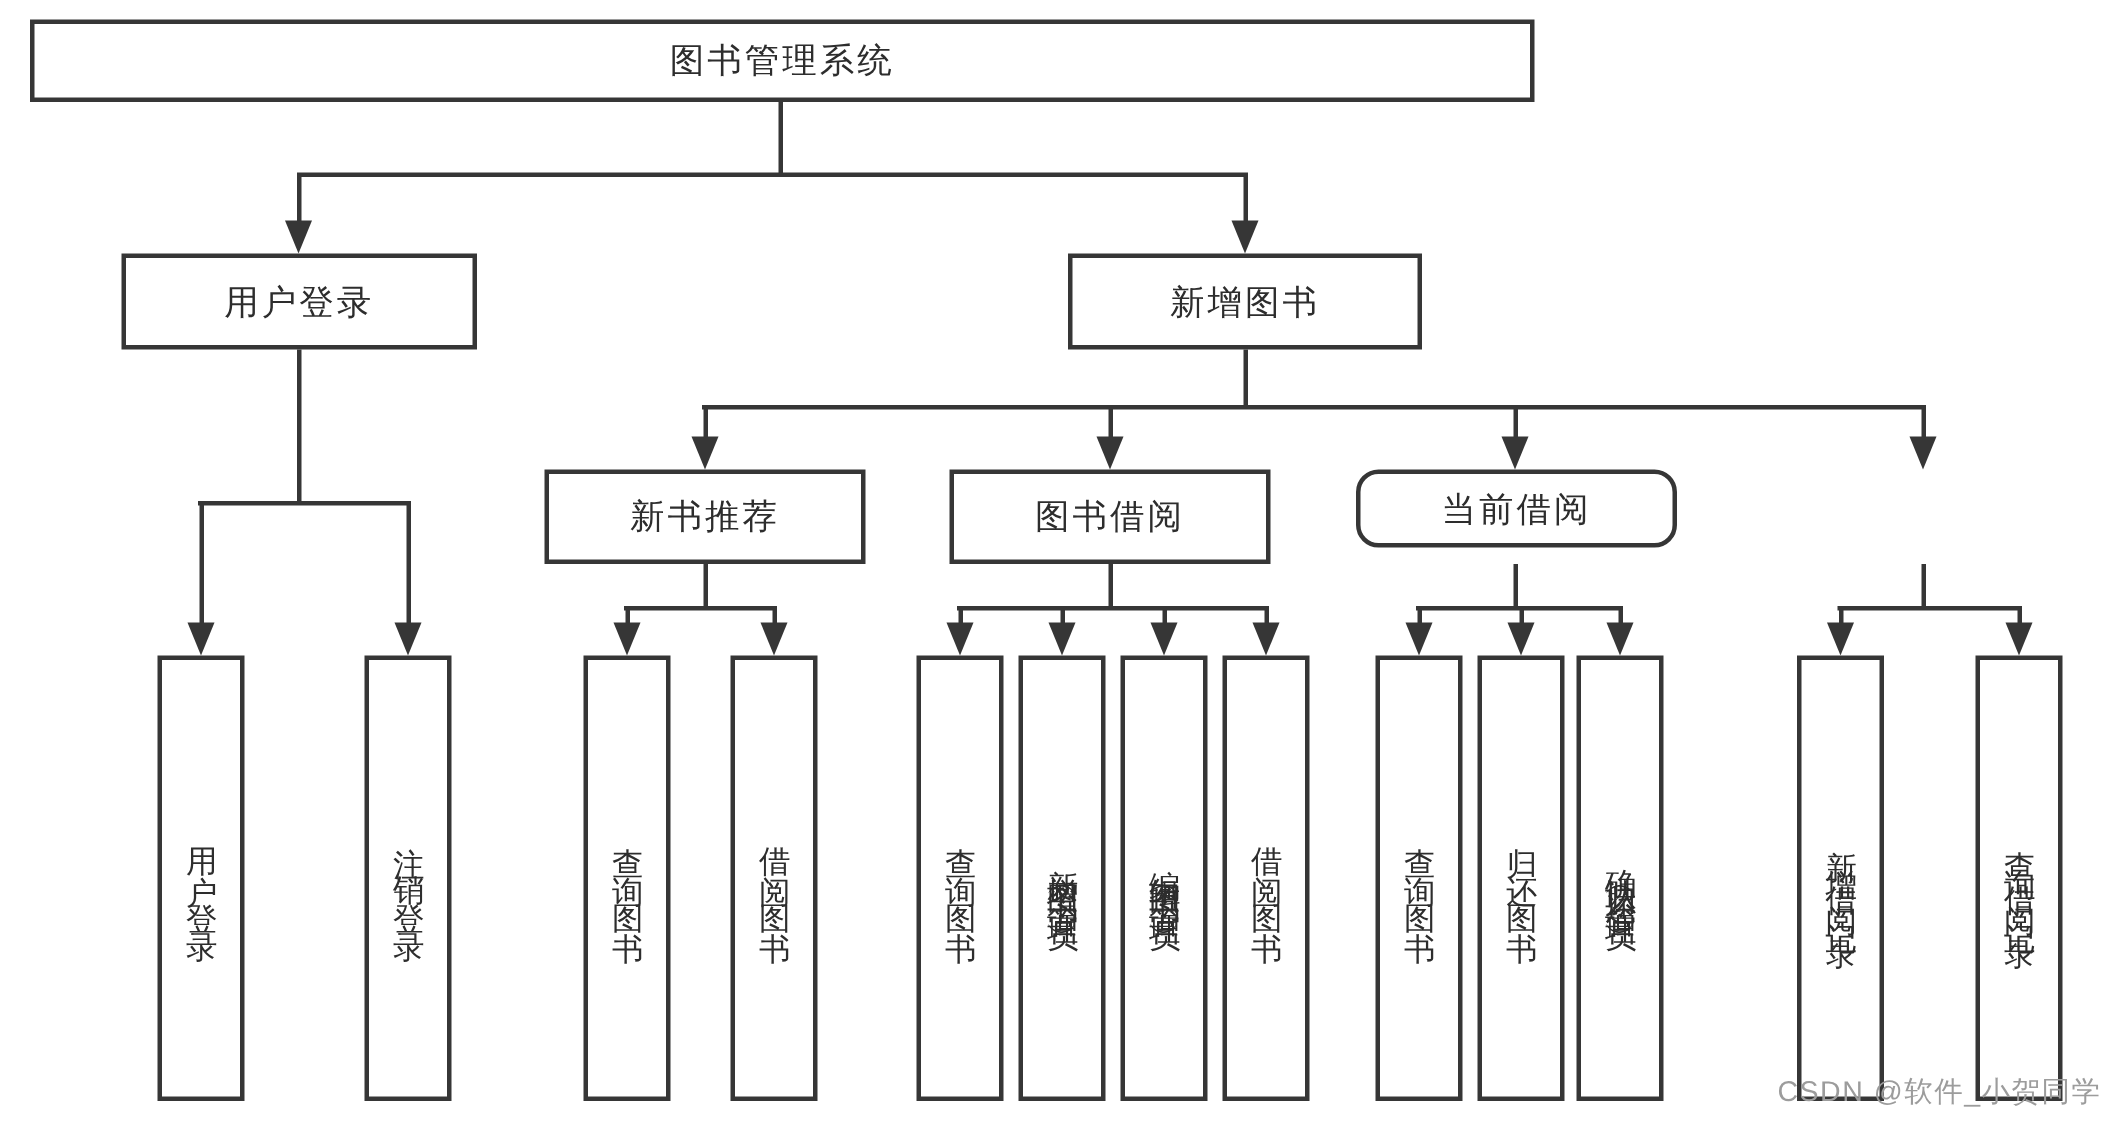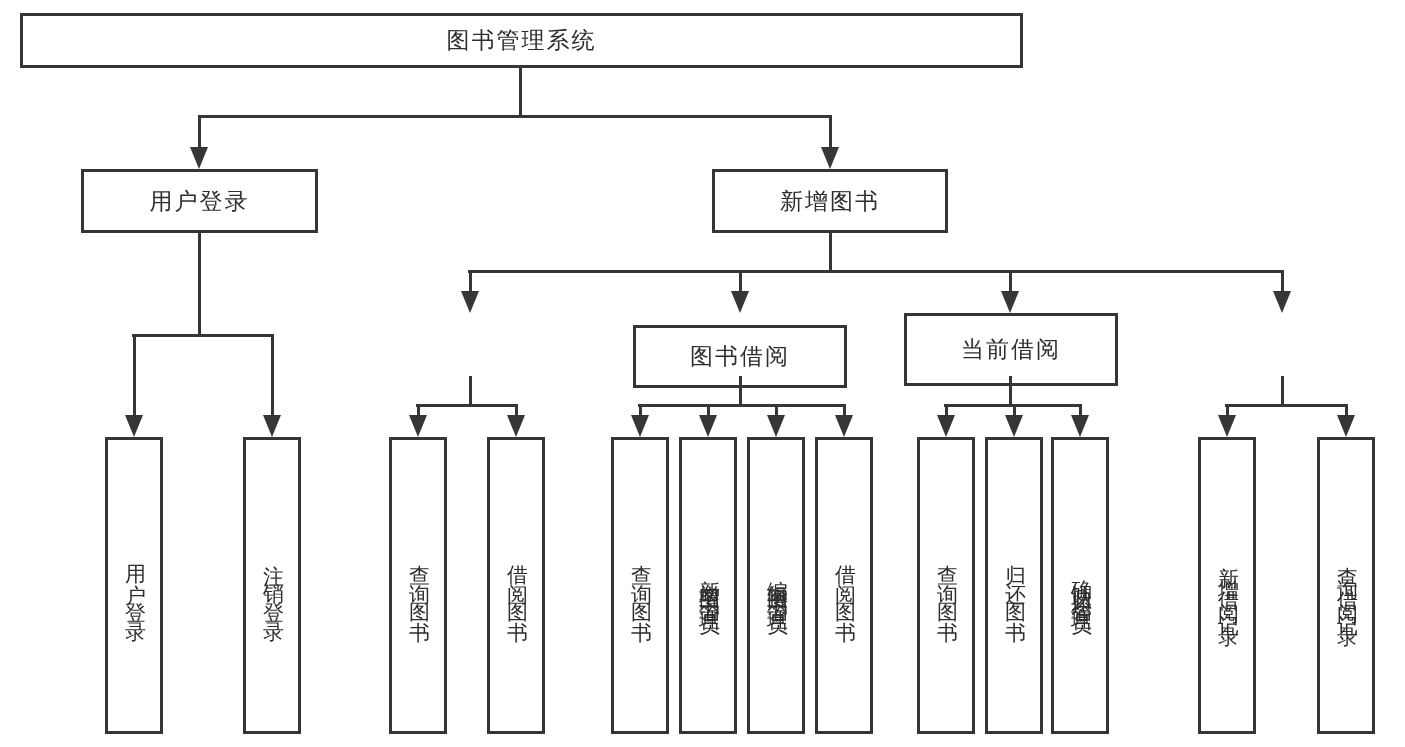--- a/index.html
+++ b/index.html
@@ -1,19 +1,19 @@
 <!DOCTYPE html>
 <html><head>
 <meta charset="utf-8">
 <style>
   html,body { margin:0; padding:0; background:#ffffff; }
   #canvas {
     position:relative; width:1405px; height:747px;
     background:#ffffff; overflow:hidden;
-    font-family:Liberation Mono, monospace;
+    font-family:Liberation Sans, sans-serif;
   }
   .box {
     position:absolute; box-sizing:border-box;
     border:3px solid #363636; background:#ffffff;
     display:flex; align-items:center; justify-content:center;
     color:#2d2d2d;
   }
   .hlabel { font-size:23px; letter-spacing:2px; white-space:nowrap; }
   .vtext  {
     writing-mode:vertical-rl; text-orientation:mixed;
@@ -42,24 +42,27 @@
     <span class="hlabel">图书管理系统</span>
   </div>
 
   <div class="box" style="left:81px; top:169px; width:237px; height:64px;">
     <span class="hlabel">用户登录</span>
   </div>
   <div class="box" style="left:712px; top:169px; width:236px; height:64px;">
     <span class="hlabel">新增图书</span>
   </div>
 
-  <div class="box" style="left:633px; top:313px; width:214px; height:63px;margin-top:12px;">
+  <div class="box" style="left:363px; top:313px; width:214px; height:63px;">
+    <span class="hlabel">新书推荐</span>
+  </div>
+  <div class="box" style="left:633px; top:313px; width:214px; height:63px;">
     <span class="hlabel">图书借阅</span>
   </div>
-  <div class="box" style="left:904px; top:313px; width:214px; height:73px;">
+  <div class="box" style="left:904px; top:313px; width:214px; height:52px;border-radius:15px;">
     <span class="hlabel">当前借阅</span>
   </div>
 
   <div class="box" style="left:105px; top:437px; width:58px; height:297px;">
     <span class="vtext" style="letter-spacing: 19px;">用户登录</span>
   </div>
   <div class="box" style="left:243px; top:437px; width:58px; height:297px;">
     <span class="vtext" style="letter-spacing: 19px;">注销登录</span>
   </div>
   <div class="box" style="left:389px; top:437px; width:58px; height:297px;">
@@ -89,20 +92,21 @@
   <div class="box" style="left:1051px; top:437px; width:58px; height:297px;">
     <span class="vtext" style="letter-spacing: 5px;">确认归还（管理员）</span>
   </div>
   <div class="box" style="left:1198px; top:437px; width:58px; height:297px;">
     <span class="vtext" style="letter-spacing: 12px;">新增借阅记录</span>
   </div>
   <div class="box" style="left:1317px; top:437px; width:58px; height:297px;">
     <span class="vtext" style="letter-spacing: 12px;">查询借阅记录</span>
   </div>
 
+  <div class="watermark">CSDN @软件_小贺同学</div>
 
 <div class="vline" style="left: 519px; top: 68px; height: 49px;"></div>
     <div class="vline" style="left: 198px; top: 116px; height: 33px;"></div>
     <div class="vline" style="left: 829px; top: 116px; height: 33px;"></div>
     <div class="vline" style="left: 198px; top: 233px; height: 103px;"></div>
     <div class="vline" style="left: 133px; top: 336px; height: 80px;"></div>
     <div class="vline" style="left: 271px; top: 336px; height: 80px;"></div>
     <div class="vline" style="left: 829px; top: 233px; height: 39px;"></div>
     <div class="vline" style="left: 469px; top: 272px; height: 21px;"></div>
     <div class="vline" style="left: 739px; top: 272px; height: 21px;"></div>

